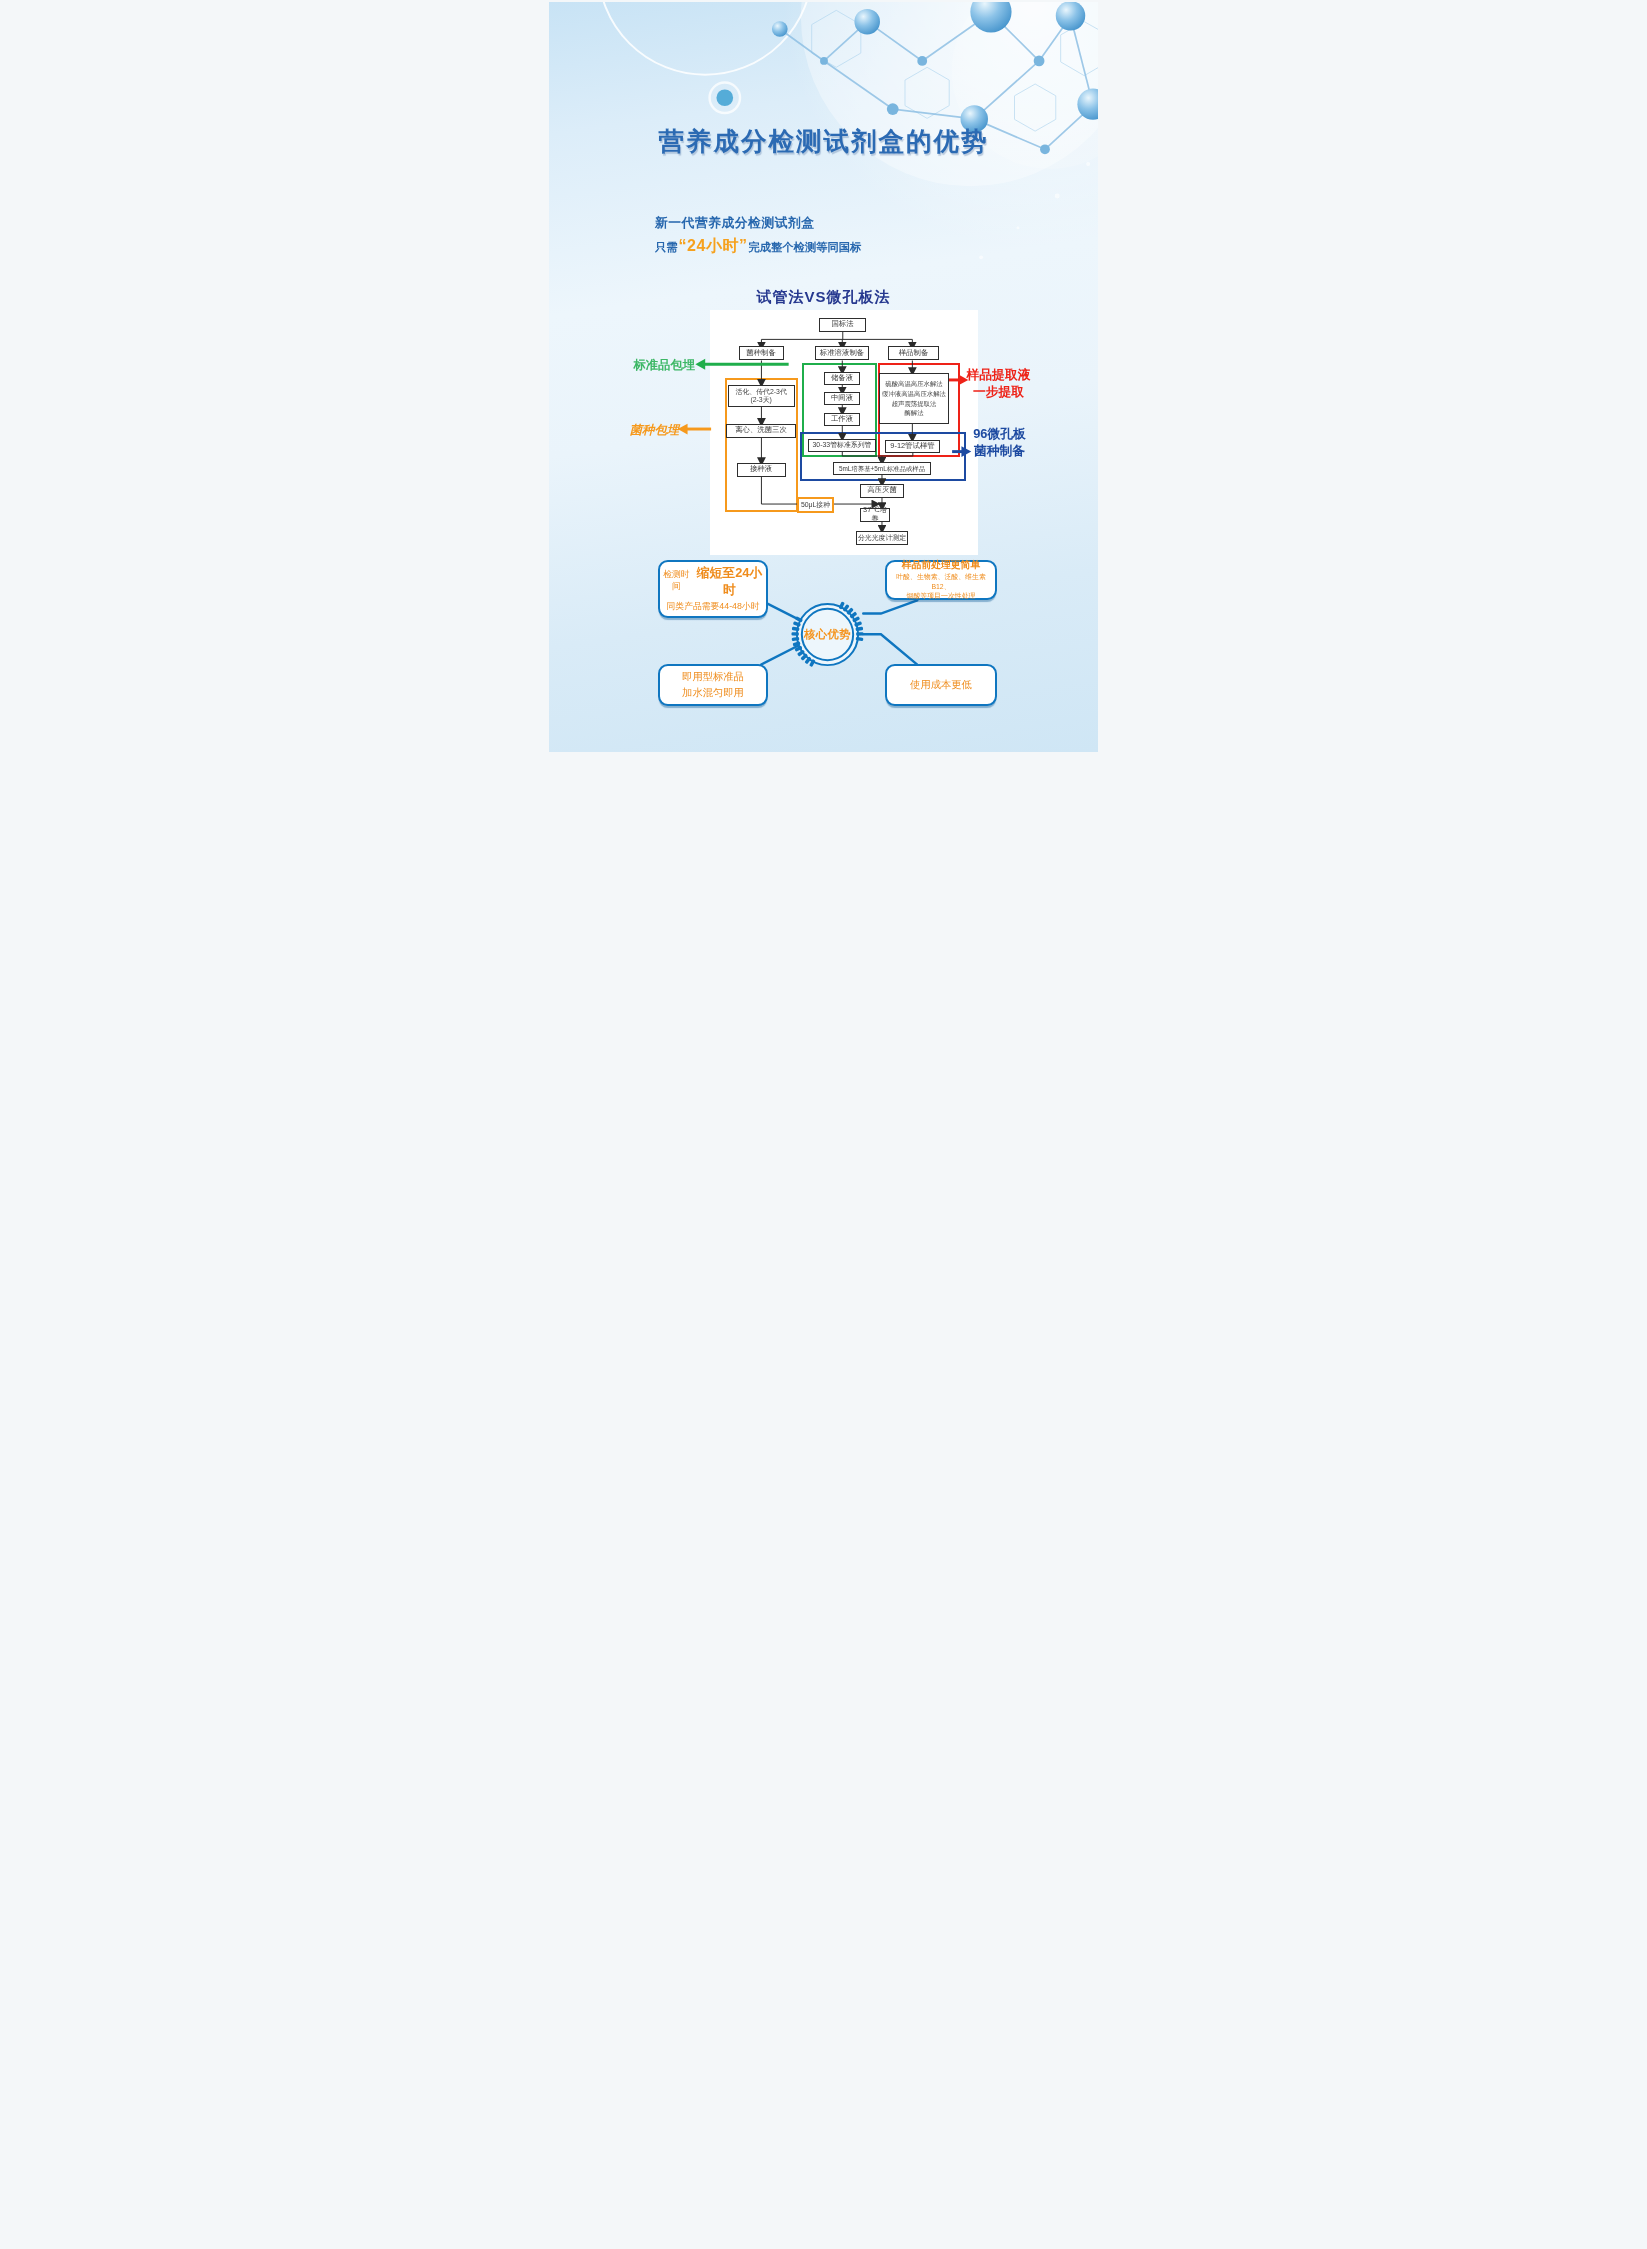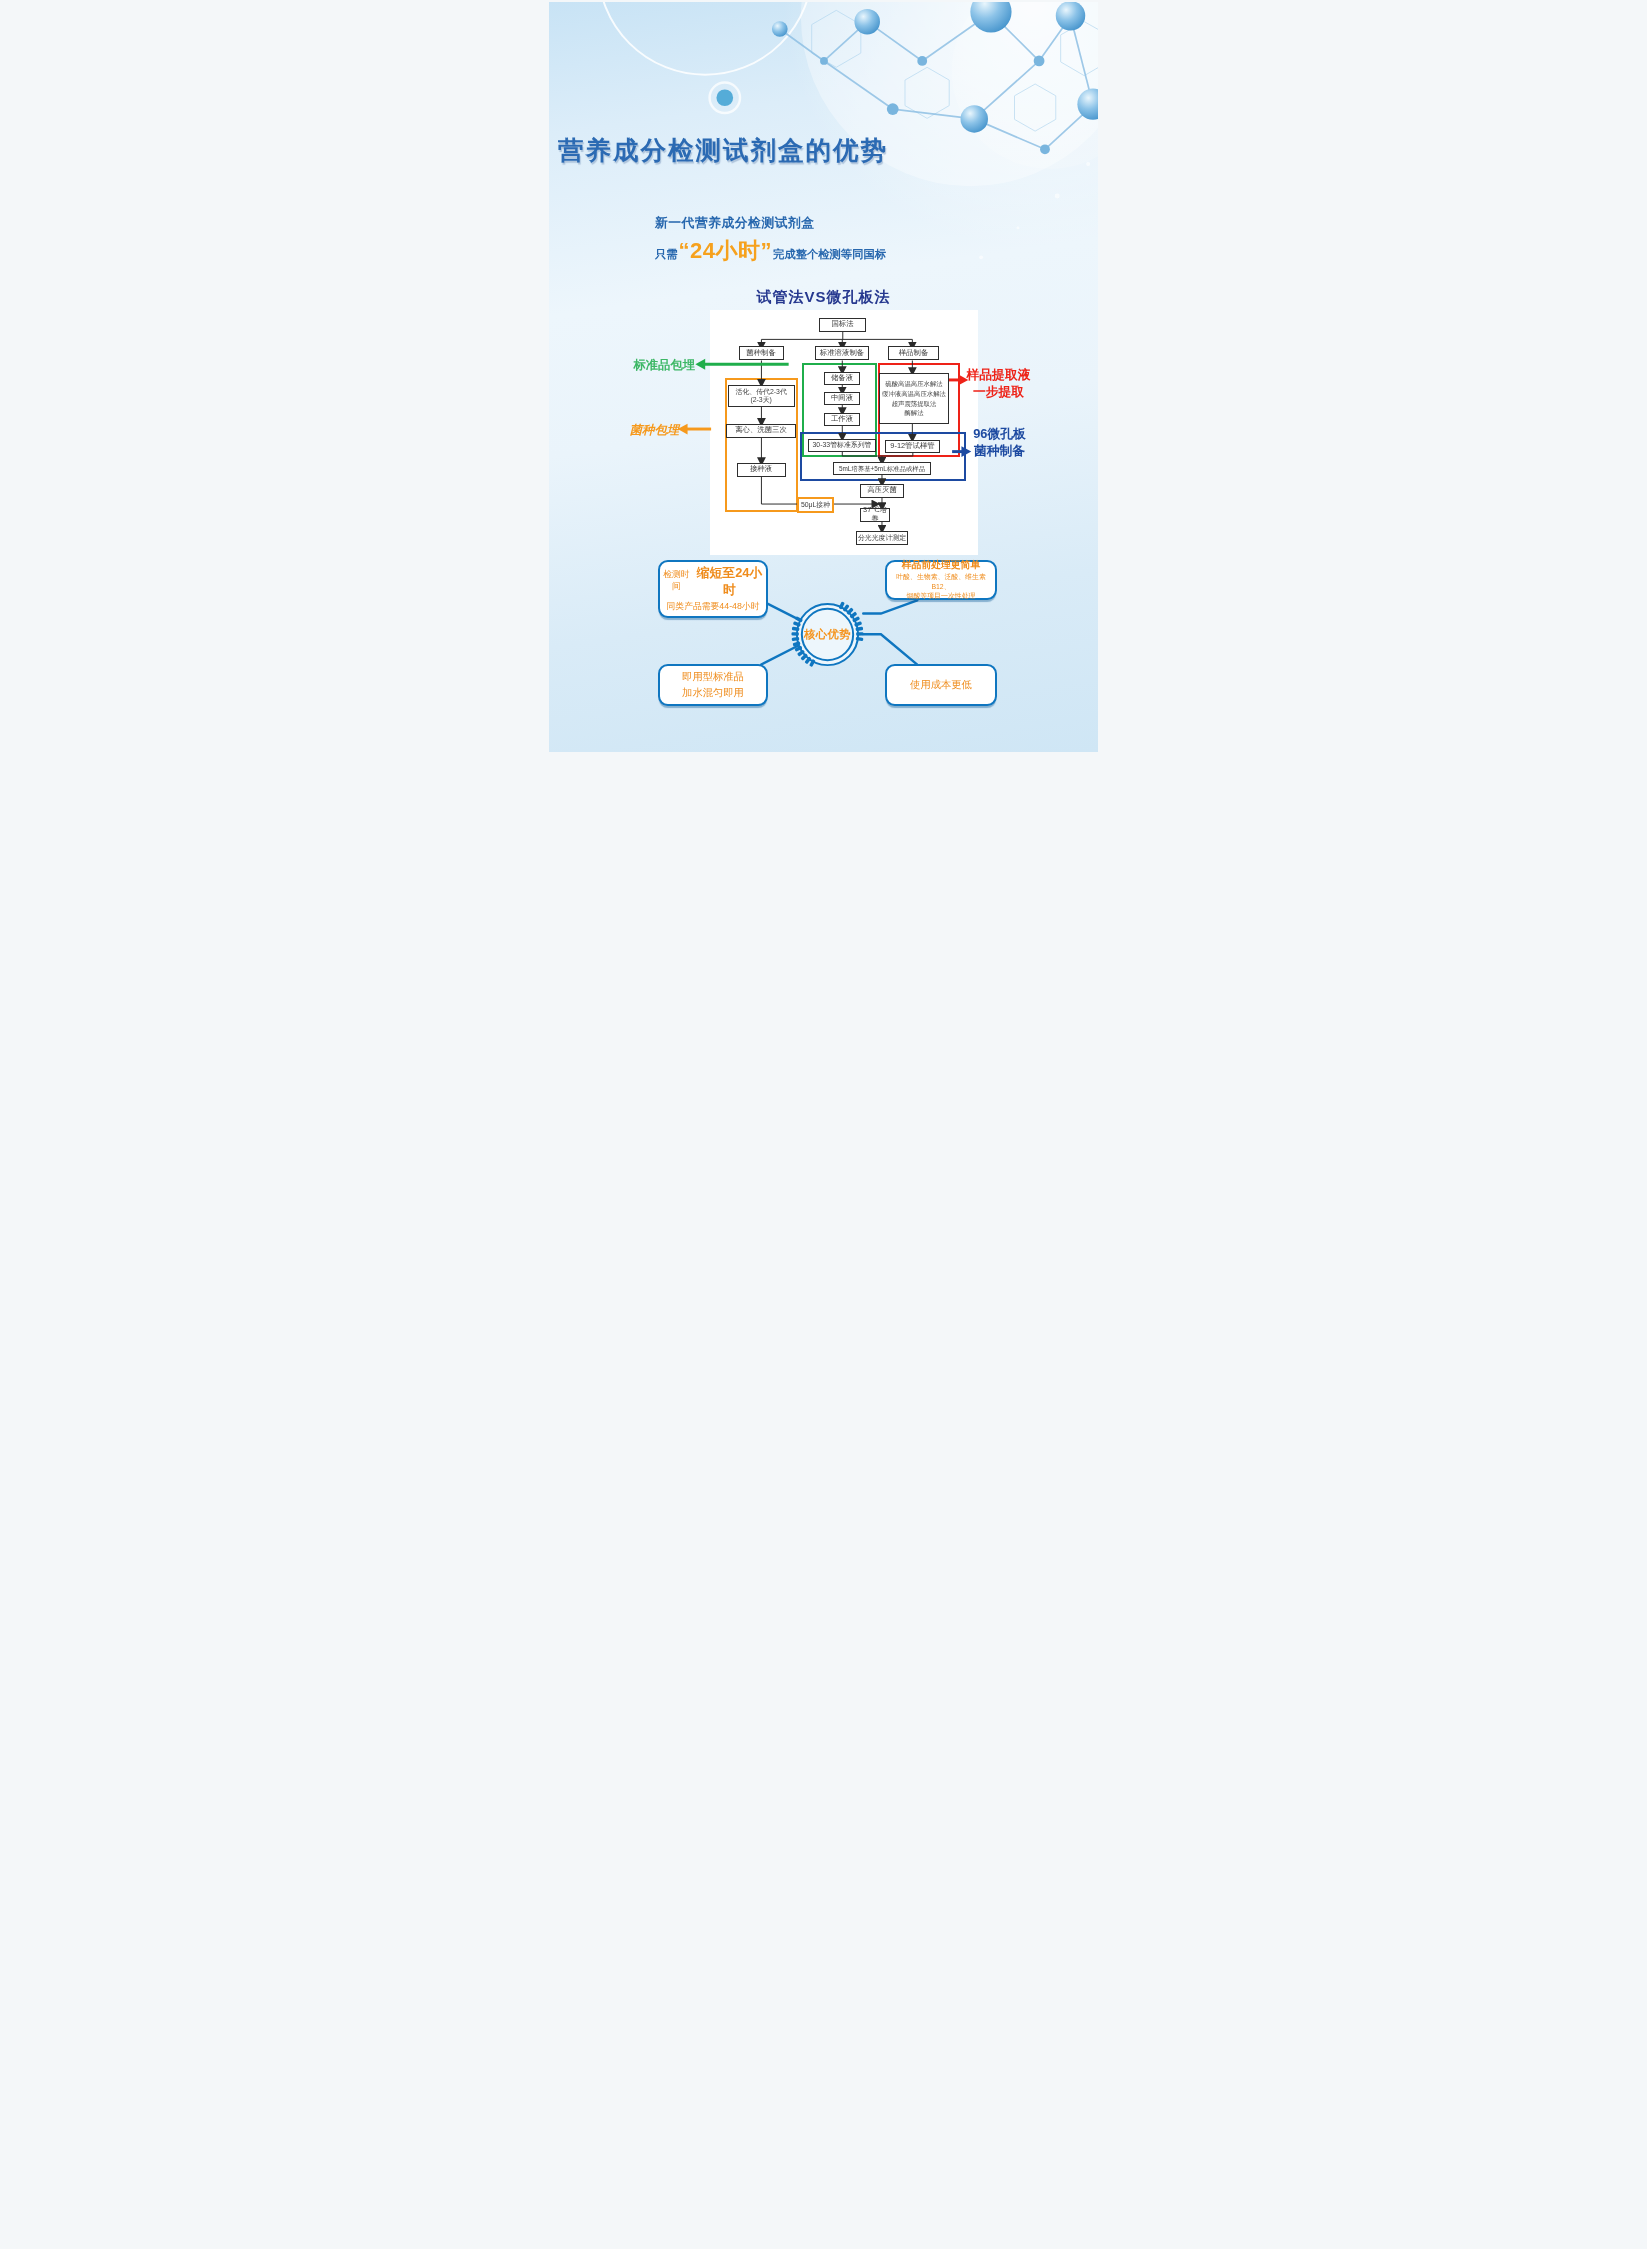--- a/index.html
+++ b/index.html
@@ -6,29 +6,29 @@
   body{display:flex;justify-content:center;font-family:"Liberation Sans","DejaVu Sans",sans-serif;}
   .poster{
     position:relative;width:549px;height:750px;margin:2px;overflow:hidden;
     background:
       radial-gradient(circle at 88% 0%, rgba(255,255,255,.85), rgba(255,255,255,0) 28%),
       linear-gradient(172deg,#c8e3f5 0%,#dcedf9 16%,#edf6fc 38%,#eaf4fb 55%,#d9ebf7 78%,#cfe6f5 100%);
   }
   .decor{position:absolute;top:0;left:0;z-index:0;}
   
   .title{
-    position:absolute;left:0;right:0;top:122px;margin:9px;text-align:left;z-index:3;
+    position:absolute;left:0;right:0;top:122px;margin:0;text-align:center;z-index:3;
     font-size:25.5px;font-weight:bold;letter-spacing:2px;color:#2b6ab3;
     text-shadow:1px 1.5px 1px rgba(43,84,140,.28);
   }
   .intro{position:absolute;left:106px;top:213px;z-index:3;}
   .intro-l1{font-size:12.8px;font-weight:bold;color:#2767ae;letter-spacing:0.5px;}
   .intro-l2{display:flex;align-items:baseline;margin-top:3.9px;}
   .intro-prefix,.intro-suffix{font-size:11.3px;font-weight:bold;color:#2767ae;}
-  .intro-hl{font-size:22px;font-weight:bold;color:#f6a11d;letter-spacing:0.5px;padding:0 1px;}
+  .intro-hl{font-size:16px;font-weight:bold;color:#f6a11d;letter-spacing:0.5px;padding:0 1px;}
   .chart-title{
     position:absolute;left:0;right:0;top:286px;text-align:center;z-index:3;
     font-size:15px;font-weight:bold;letter-spacing:1px;color:#26388f;
   }
   
   .flowchart{position:absolute;left:147px;top:308px;width:268px;height:245px;background:#fff;margin-left:14px;}
   .fc-lines{position:absolute;left:0;top:0;z-index:2;}
   .orect{position:absolute;box-sizing:border-box;z-index:1;background:transparent;}
   .orect.g{border:2.5px solid #1fae4b;}
   .orect.r{border:2.5px solid #ee2218;}

